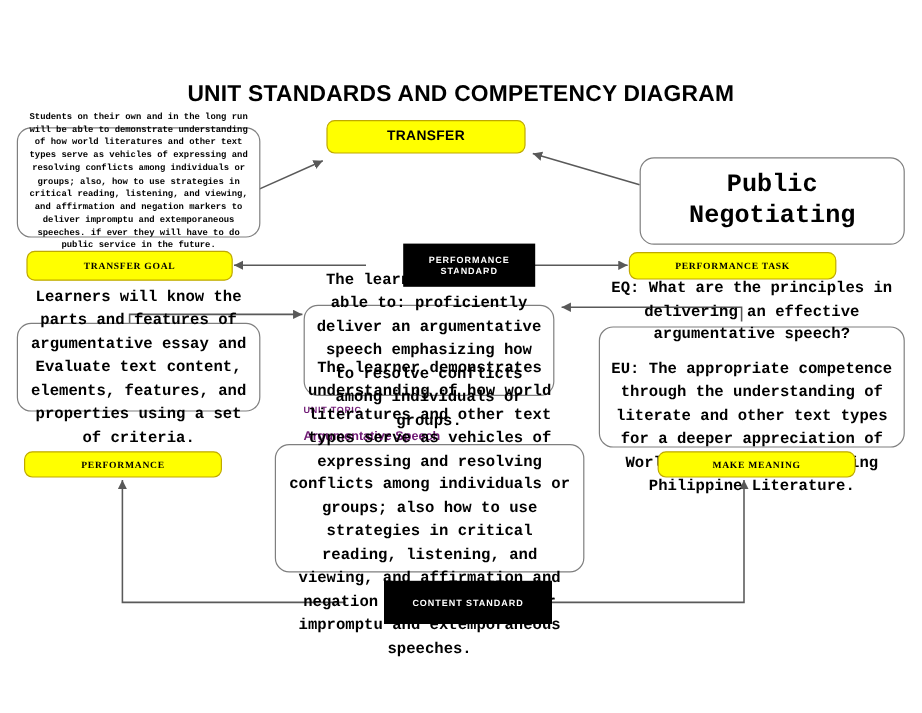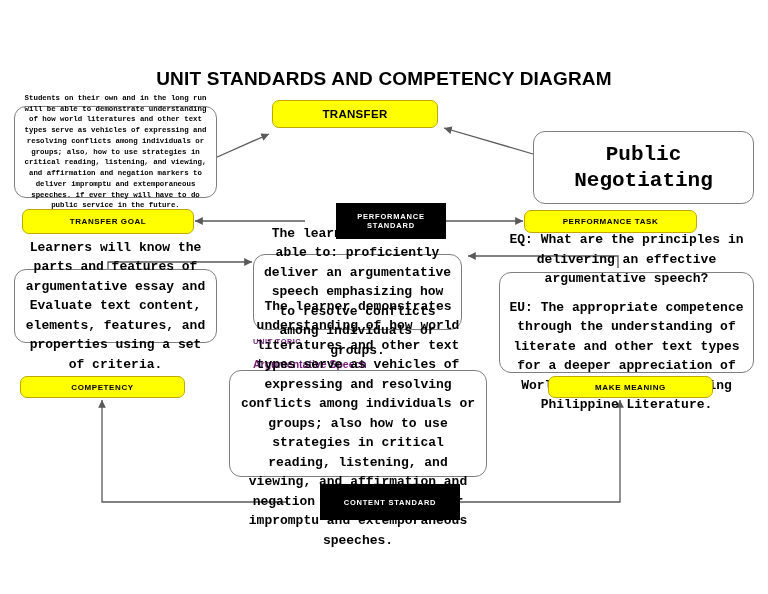--- a/index.html
+++ b/index.html
@@ -48,20 +48,21 @@
     display: flex;
     align-items: center;
     justify-content: center;
     text-align: center;
     color: #000000;
     font-weight: bold;
   }
   .pill.small {
     font-size: 8px;
     letter-spacing: 0.6px;
+    font-family: Liberation Serif, serif;
   }
   .pill.big {
     font-size: 11.5px;
     letter-spacing: 0.3px;
   }
   
   .blackbar {
     background: #000000;
     display: flex;
     align-items: center;
@@ -192,21 +193,21 @@
 
   <div class="node rbox" style="left:499px; top:272px; width:255px; height:101px;">
     <div class="inner txt-small">
       <div>EQ: What are the principles in delivering an effective argumentative speech?</div>
       <div class="para-gap"></div>
       <div>EU: The appropriate competence through the understanding of literate and other text types for a deeper appreciation of World Literature, including Philippine Literature.</div>
     </div>
   </div>
 
   <div class="node pill small" style="left:20px; top:376px; width:165px; height:22px;">
-    <span>COMPETENCY</span>
+    <span>PERFORMANCE</span>
   </div>
 
   <div class="node pill small" style="left:530px; top:376px; width:165px; height:22px;margin-left:18px;">
     <span>MAKE MEANING</span>
   </div>
 
   <div class="node rbox" style="left:229px; top:370px; width:258px; height:107px;">
     <div class="inner txt-small">The learner demonstrates understanding of how world literatures and other text types serve as vehicles of expressing and resolving conflicts among individuals or groups; also how to use strategies in critical reading, listening, and viewing, and affirmation and negation markers to deliver impromptu and extemporaneous speeches.</div>
   </div>
 

